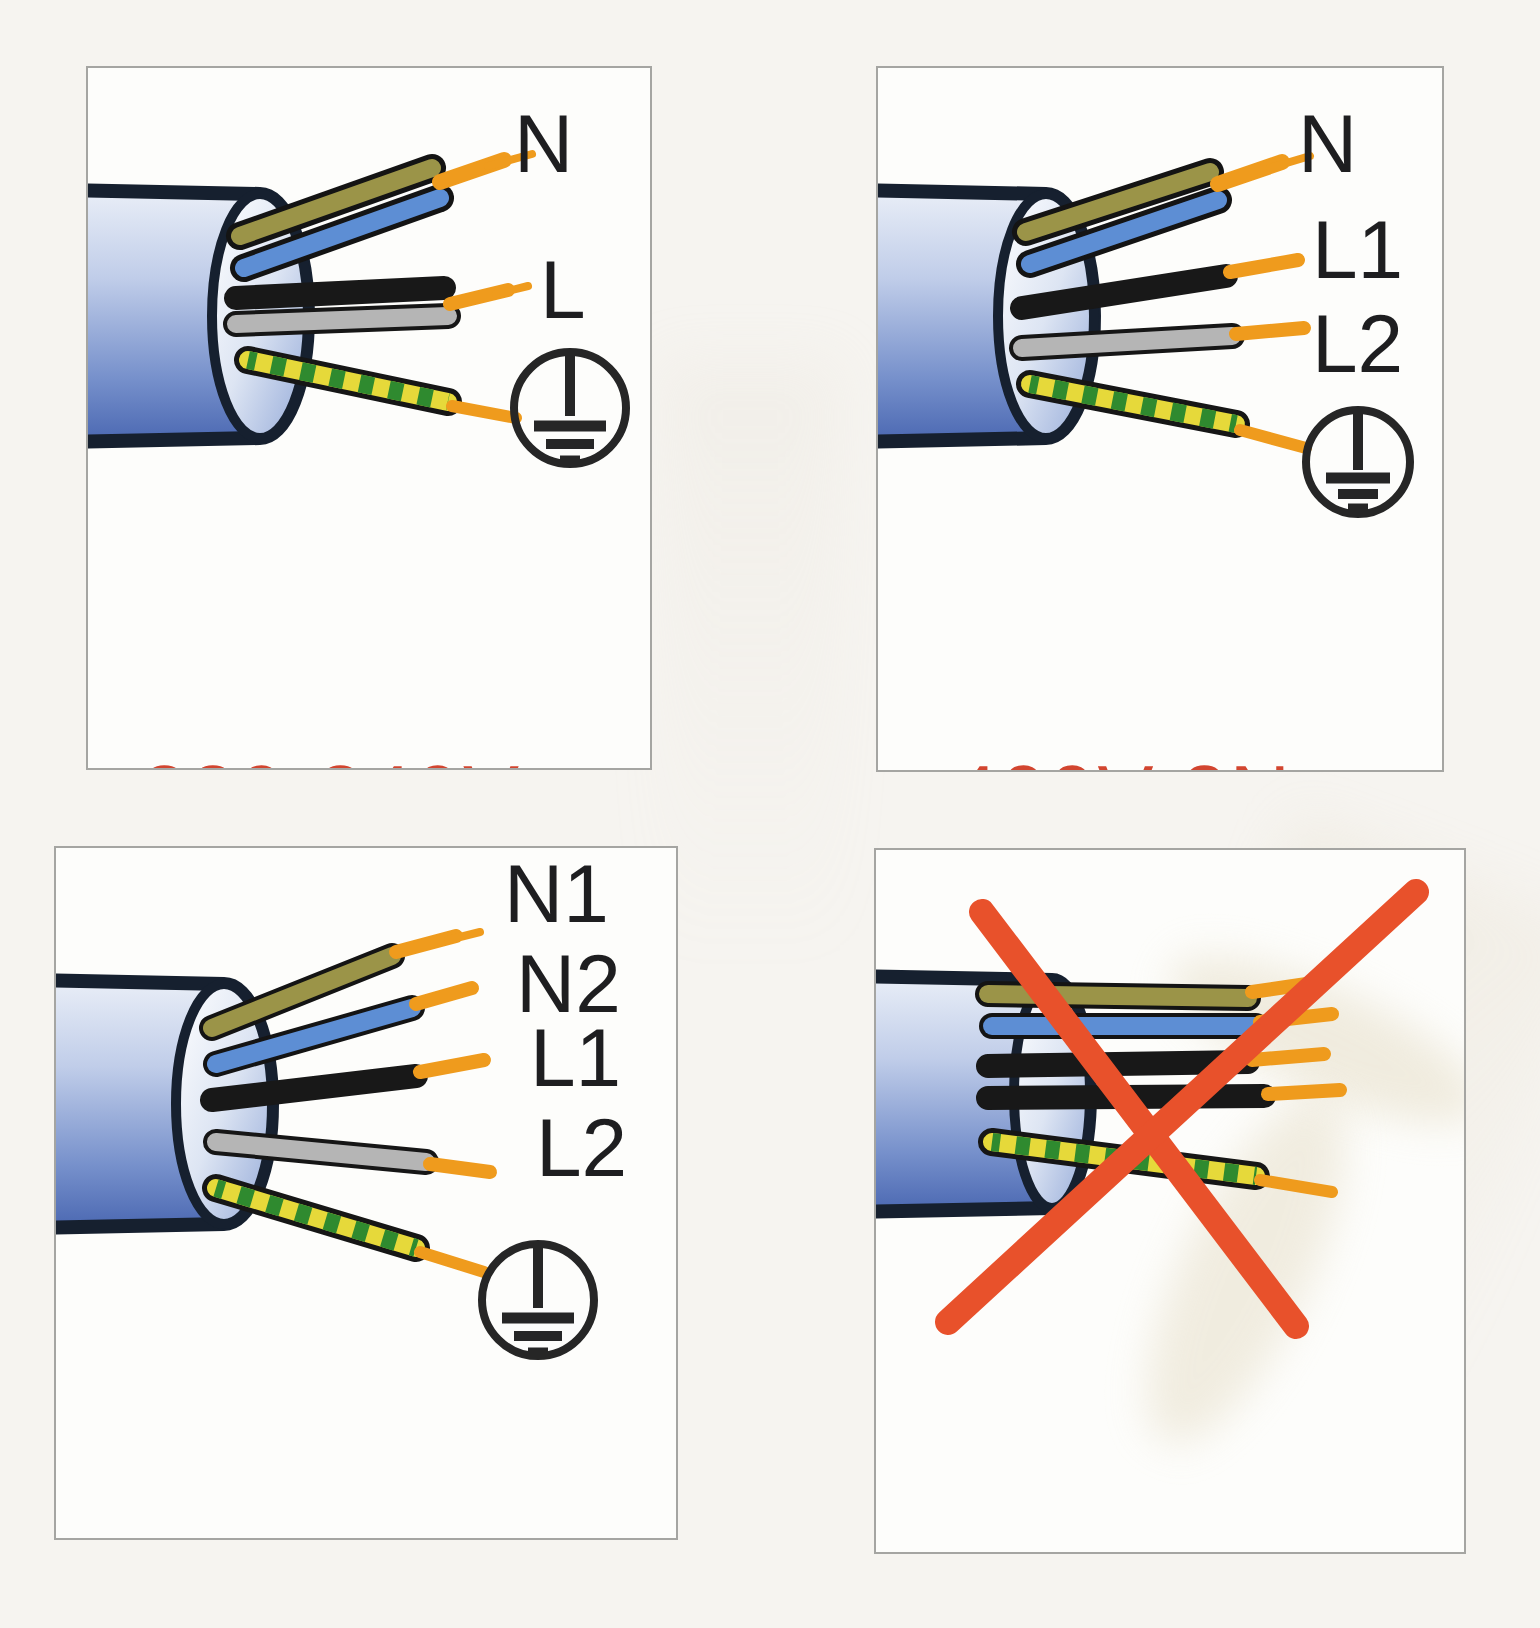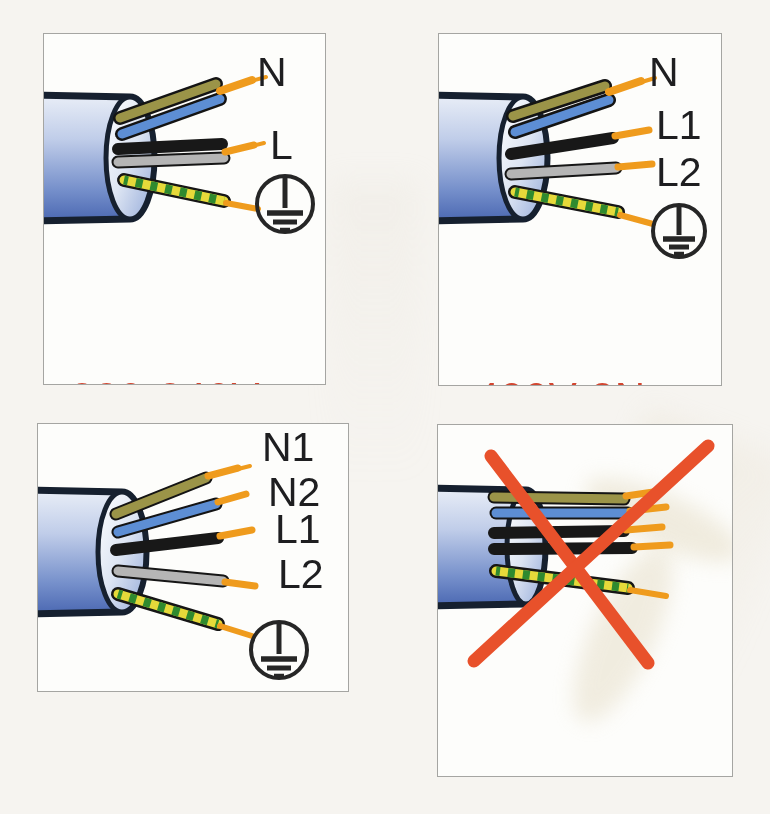--- a/index.html
+++ b/index.html
@@ -164,21 +164,21 @@
     </svg>
     <span class="wire-label" style="left:210px;top:18px;">N</span>
     <span class="wire-label" style="left:217px;top:71px;">L1</span>
     <span class="wire-label" style="left:217px;top:118px;">L2</span>
     <div class="caption" style="top:246px;">
       <div class="cap-line">400V 2N ~</div>
       
     </div>
   </section>
 
-  <section class="panel" style="left:37px;top:423px;width:312px;height:269px;padding-left:48px;">
+  <section class="panel" style="left:27px;top:423px;width:312px;height:347px;padding-left:48px;">
     <svg width="312" height="353" viewBox="0 0 312 353">
       <defs>
         <linearGradient id="cb3" x1="0" y1="0" x2="0" y2="1">
           <stop offset="0" stop-color="#e9eef7"></stop>
             <stop offset="0.35" stop-color="#c0cde9"></stop>
           <stop offset="0.75" stop-color="#7690cb"></stop>
             <stop offset="1" stop-color="#4b68b2"></stop>
         </linearGradient>
         <linearGradient id="cc3" x1="0" y1="0" x2="1" y2="1">
           <stop offset="0" stop-color="#ffffff"></stop>

